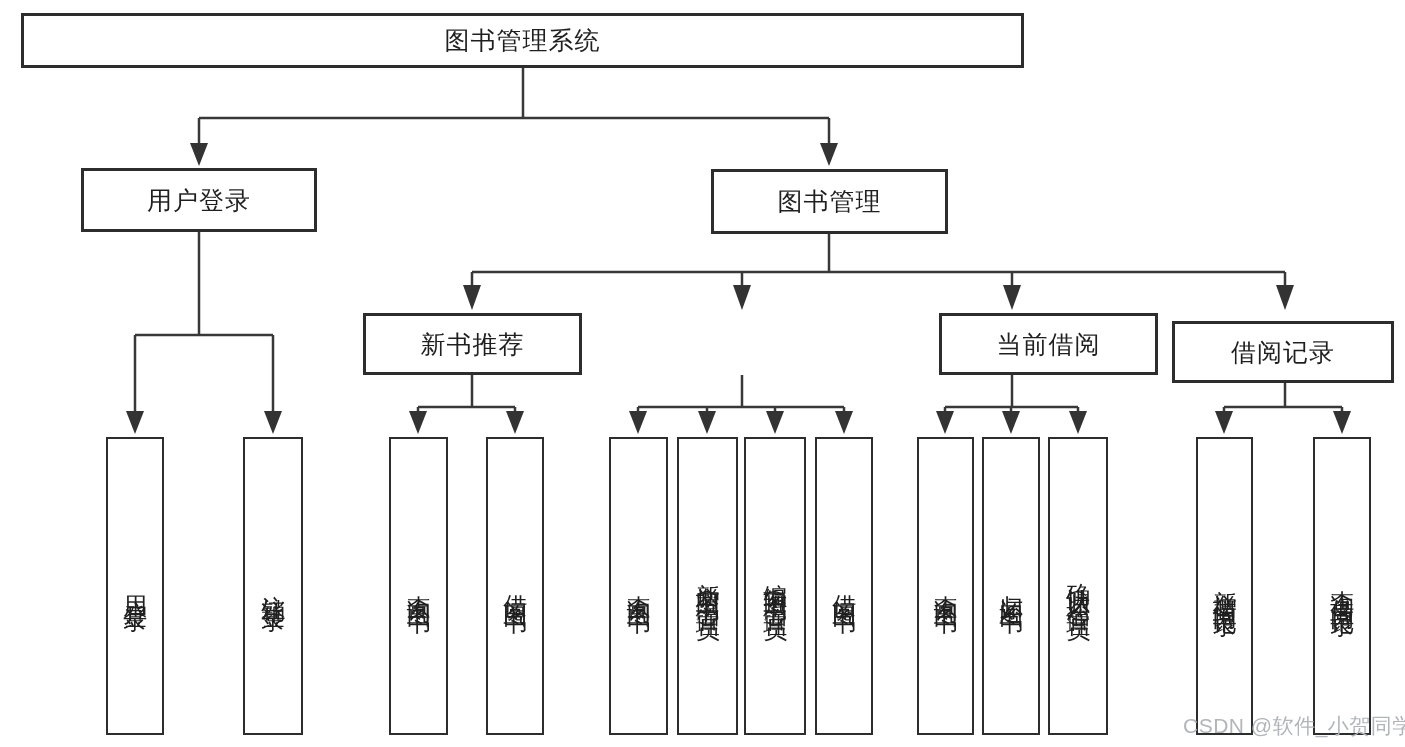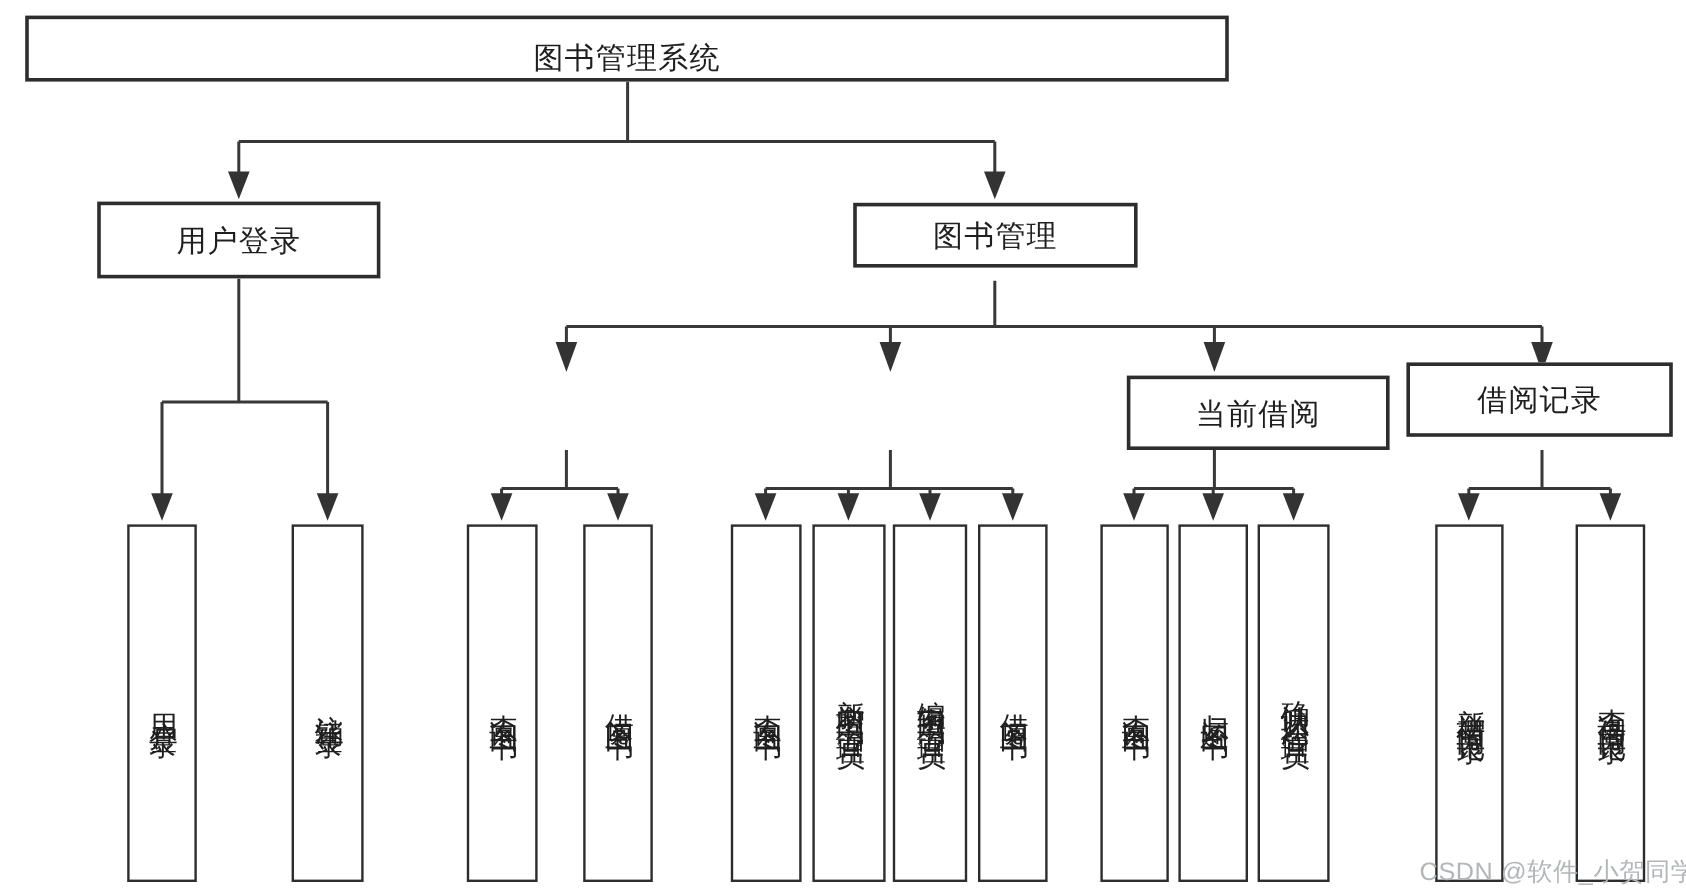--- a/index.html
+++ b/index.html
@@ -73,35 +73,38 @@
       <polygon points="766,411 784,411 775,434"></polygon>
       <polygon points="835,411 853,411 844,434"></polygon>
       <polygon points="936,411 954,411 945,434"></polygon>
       <polygon points="1002,411 1020,411 1011,434"></polygon>
       <polygon points="1069,411 1087,411 1078,434"></polygon>
       <polygon points="1215,411 1233,411 1224,434"></polygon>
       <polygon points="1333,411 1351,411 1342,434"></polygon>
     </g>
   </svg>
 
-  <div class="box h" style="left:21px; top:13px; width:1003px; height:55px;align-items:flex-end;">
+  <div class="box h" style="left:21px; top:13px; width:1003px; height:55px;">
     <span>图书管理系统</span>
   </div>
 
   <div class="box h" style="left:81px; top:168px; width:236px; height:64px;">
     <span>用户登录</span>
   </div>
-  <div class="box h" style="left:711px; top:169px; width:237px; height:54px;">
+  <div class="box h" style="left:711px; top:169px; width:237px; height:65px;">
     <span>图书管理</span>
   </div>
 
+  <div class="box h" style="left:363px; top:313px; width:219px; height:62px;">
+    <span>新书推荐</span>
+  </div>
   <div class="box h" style="left:939px; top:313px; width:219px; height:62px;">
     <span>当前借阅</span>
   </div>
-  <div class="box h" style="left:1172px; top:302px; width:222px; height:62px;text-align:right;">
+  <div class="box h" style="left:1172px; top:321px; width:222px; height:62px;text-align:right;">
     <span>借阅记录</span>
   </div>
 
   <div class="box leaf" style="left:106px; top:437px; width:58px; height:298px;">
     <span>用户登录</span>
   </div>
   <div class="box leaf" style="left:243px; top:437px; width:60px; height:298px;">
     <span>注销登录</span>
   </div>
 

